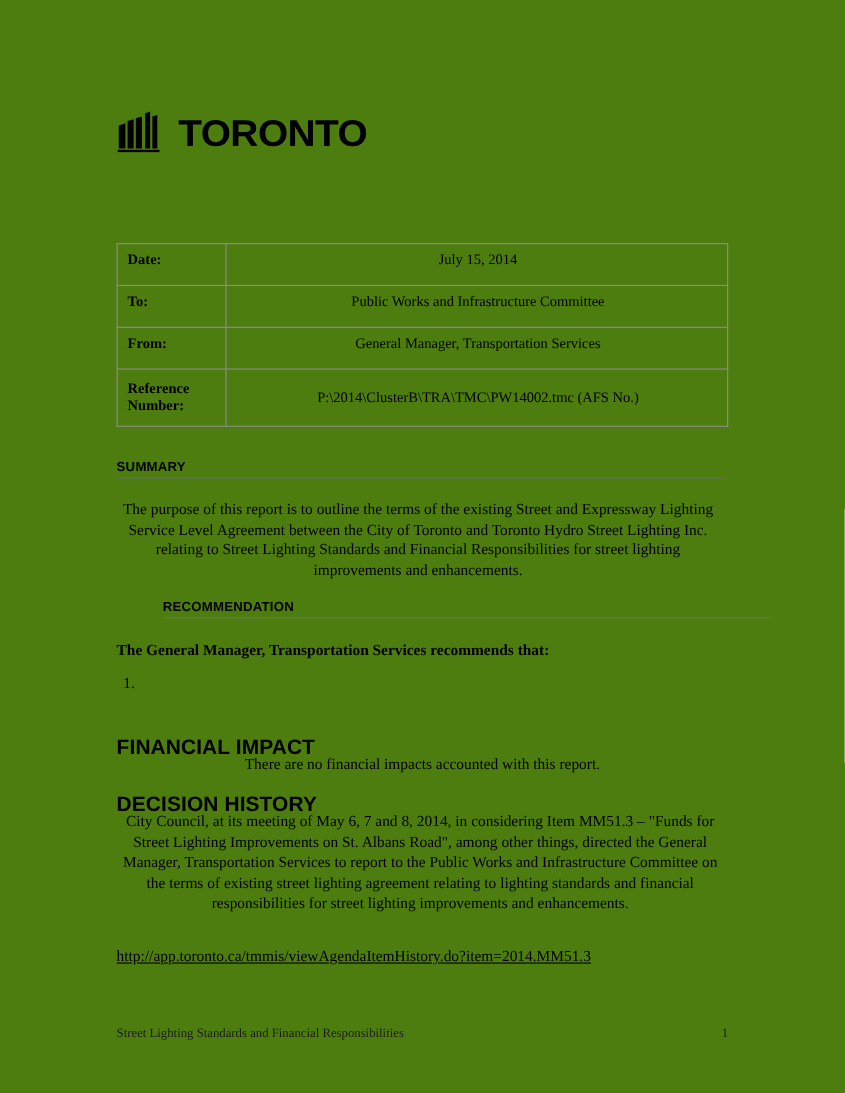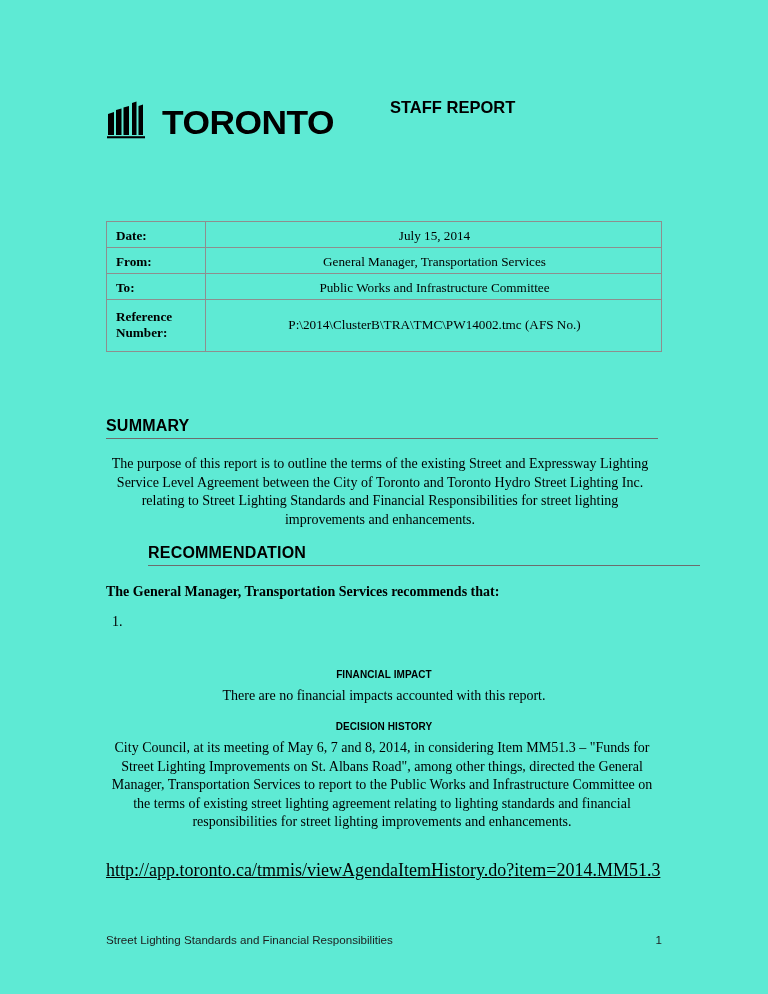--- a/index.html
+++ b/index.html
@@ -13,21 +13,21 @@
     position: relative;
     font-family: "Liberation Serif", serif;
     color: #000000;
     overflow: hidden;
   }
   .page {
     position: absolute;
     left: 0; top: 0;
     width: 768px;
     height: 994px;
-    background: #5eead4;
+    background: #4d7c0f;
   }
   .content {
     position: absolute;
     left: 106px;
     top: 0;
     width: 556px;
   }
 
   
   .masthead {
@@ -88,21 +88,21 @@
   .info-table {
     position: absolute;
     left: 0;
     top: 221px;
     width: 556px;
     border-collapse: collapse;
     table-layout: fixed;
   }
   .info-table td {
     border: 1px solid #8e8e8e;
-    padding: 6px 9px 3px 9px;
+    padding: 6px 9px 15px 9px;
     font-size: 13.2px;
     line-height: 16px;
     vertical-align: middle;
   }
   .info-table td.label {
     width: 80px;
     font-weight: bold;
   }
   .info-table td.value {
     padding-left: 11px;
@@ -110,32 +110,31 @@
   }
   .info-table tr.tall td {
     padding-top: 9px;
     padding-bottom: 10px;
   }
 
   
   .sec-h1 {
     font-family: "Liberation Sans", sans-serif;
     font-weight: bold;
-    font-size: 16px;
+    font-size: 12px;
     letter-spacing: 0.2px;
     padding-bottom: 3px;
     border-bottom: 1.4px solid #6d6d6d;
     width: 552px;
   }
   .sec-h2 {
     font-family: "Liberation Sans", sans-serif;
     font-weight: bold;
-    font-size: 10px;
+    font-size: 19px;
     letter-spacing: 0.1px;
-    text-align: center;
   }
 
   .body-p {
     font-size: 14px;
     line-height: 18.6px;
     text-align: center;
   }
   .lead-bold {
     font-size: 14px;
     line-height: 18.6px;
@@ -166,34 +165,34 @@
   }
 
   #financial-heading { top: 669px; }
   #financial-text    { top: 687px; }
 
   #decision-heading  { top: 721px; }
   #decision-text     { top: 739px; width: 552px; }
 
   #agenda-link-wrap  { top: 861px; }
   .doc-link {
-    font-size: 18px;
+    font-size: 14px;
     line-height: 18.6px;
     color: #000000;
     text-decoration: underline;
     cursor: pointer;
   }
 
   
   .footer {
     position: absolute;
     left: 106px;
     top: 933px;
     width: 556px;
-    font-family: Liberation Sans, sans-serif;
+    font-family: Liberation Serif, serif;
     font-size: 11.6px;
     line-height: 14px;
     color: #1c1c1c;
     display: flex;
     justify-content: space-between;
     align-items: baseline;
   }
 </style>
 </head>
 <body>
@@ -213,40 +212,39 @@
 
             <path d="M26,3 L26,35 L30.5,35 L30.5,1.5 Z"></path>
             <path d="M32.5,6 L32.5,35 L37,35 L37,4.5 Z"></path>
 
             <rect x="1" y="36.2" width="38" height="2.1"></rect>
           </g>
         </svg>
         <span class="logo-word">TORONTO</span>
       </div>
       <div class="report-kind">
-        <div>STAFF REPORT</div>
       </div>
     </div>
 
     <div class="doc-title">
     </div>
 
     <table class="info-table">
       <tbody>
         <tr>
           <td class="label">Date:</td>
           <td class="value">July 15, 2014</td>
         </tr>
         <tr>
+          <td class="label">To:</td>
+          <td class="value">Public Works and Infrastructure Committee</td>
+        </tr>
+        <tr>
           <td class="label">From:</td>
           <td class="value">General Manager, Transportation Services</td>
-        </tr>
-        <tr>
-          <td class="label">To:</td>
-          <td class="value">Public Works and Infrastructure Committee</td>
         </tr>
         <tr class="tall">
           <td class="label">
             <div>Reference</div>
             <div>Number:</div>
           </td>
           <td class="value">P:\2014\ClusterB\TRA\TMC\PW14002.tmc (AFS No.)</td>
         </tr>
       </tbody>
     </table>

